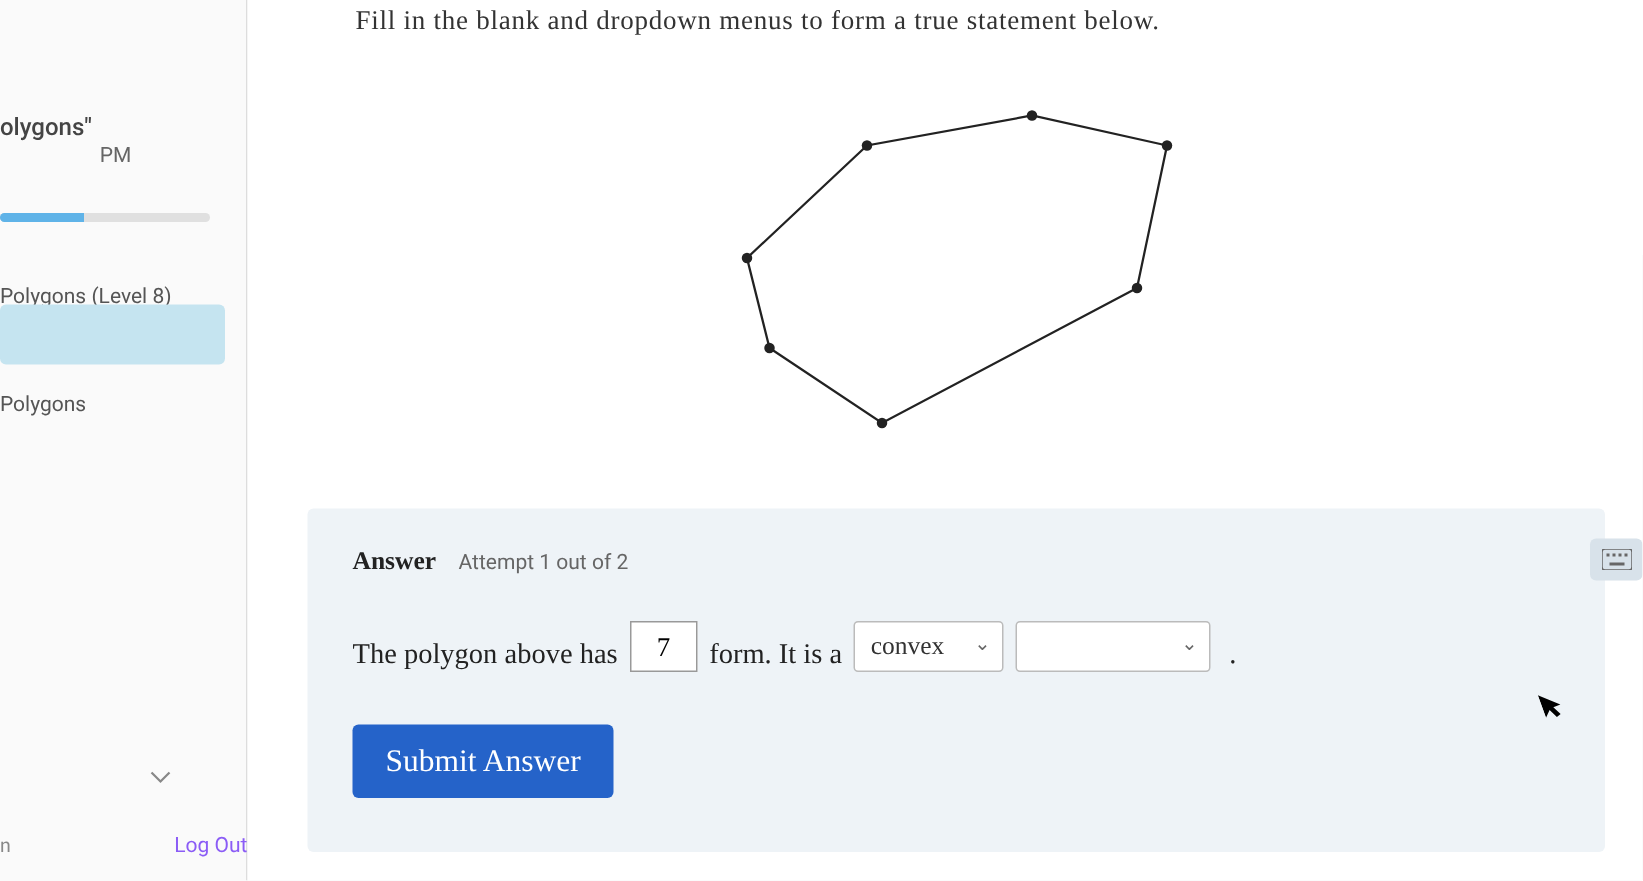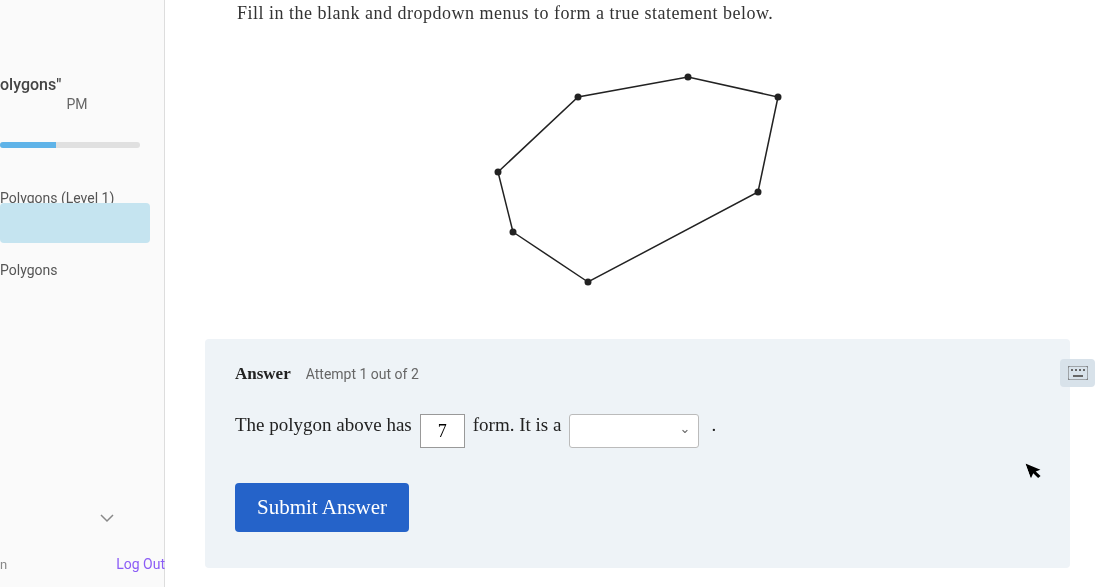--- a/index.html
+++ b/index.html
@@ -129,21 +129,21 @@
       color: #222;
       font-size: 17px;
       font-family: Georgia, serif;
     }
     .attempt-text {
       color: #666;
       font-size: 14px;
     }
     .answer-line {
       display: flex;
-      align-items: flex-start;
+      align-items: flex-end;
       gap: 8px;
       font-size: 19px;
       color: #222;
       font-family: Georgia, serif;
       margin-bottom: 35px;
     }
     .num-input {
       width: 45px;
       height: 34px;
       border: 1px solid #999;
@@ -216,21 +216,21 @@
 <div class="sidebar">
   <div class="sidebar-top">
     <div class="sidebar-title">olygons"</div>
     <div class="sidebar-time">PM</div>
     <div class="progress-bar">
       <div class="progress-fill"></div>
     </div>
     <div class="sidebar-highlight"></div>
   </div>
   <div class="sidebar-items">
-    <span class="sidebar-item">Polygons (Level 1)</span>
+    <span class="sidebar-item">Polygons (Level 8)</span>
     <span class="sidebar-item">Polygons (Level 2)</span>
     <span class="sidebar-item">Polygons</span>
   </div>
   <div style="position:absolute; bottom:60px; left:100px;">
     <svg width="14" height="10" viewBox="0 0 14 10">
         <path d="M1 2 L7 8 L13 2" stroke="#888" stroke-width="1.5" fill="none"></path>
       </svg>
   </div>
   <div class="logout-row">
     <span class="sm-text">n</span>
@@ -268,20 +268,23 @@
         </svg>
     </div>
     <div class="answer-header">
       <span class="answer-label">Answer</span>
       <span class="attempt-text">Attempt 1 out of 2</span>
     </div>
     <div class="answer-line">
       <span>The polygon above has</span>
       <input class="num-input" value="7" style="">
       <span>form. It is a</span>
+      <div class="dropdown dropdown-1">
+        <span>convex</span>
+      </div>
       <div class="dropdown dropdown-2">
         <span></span>
       </div>
       <span class="period">.</span>
     </div>
     <button class="submit-btn">Submit Answer</button>
   </div>
 
   <div class="cursor-arrow">
     <svg width="16" height="20" viewBox="0 0 16 20">

